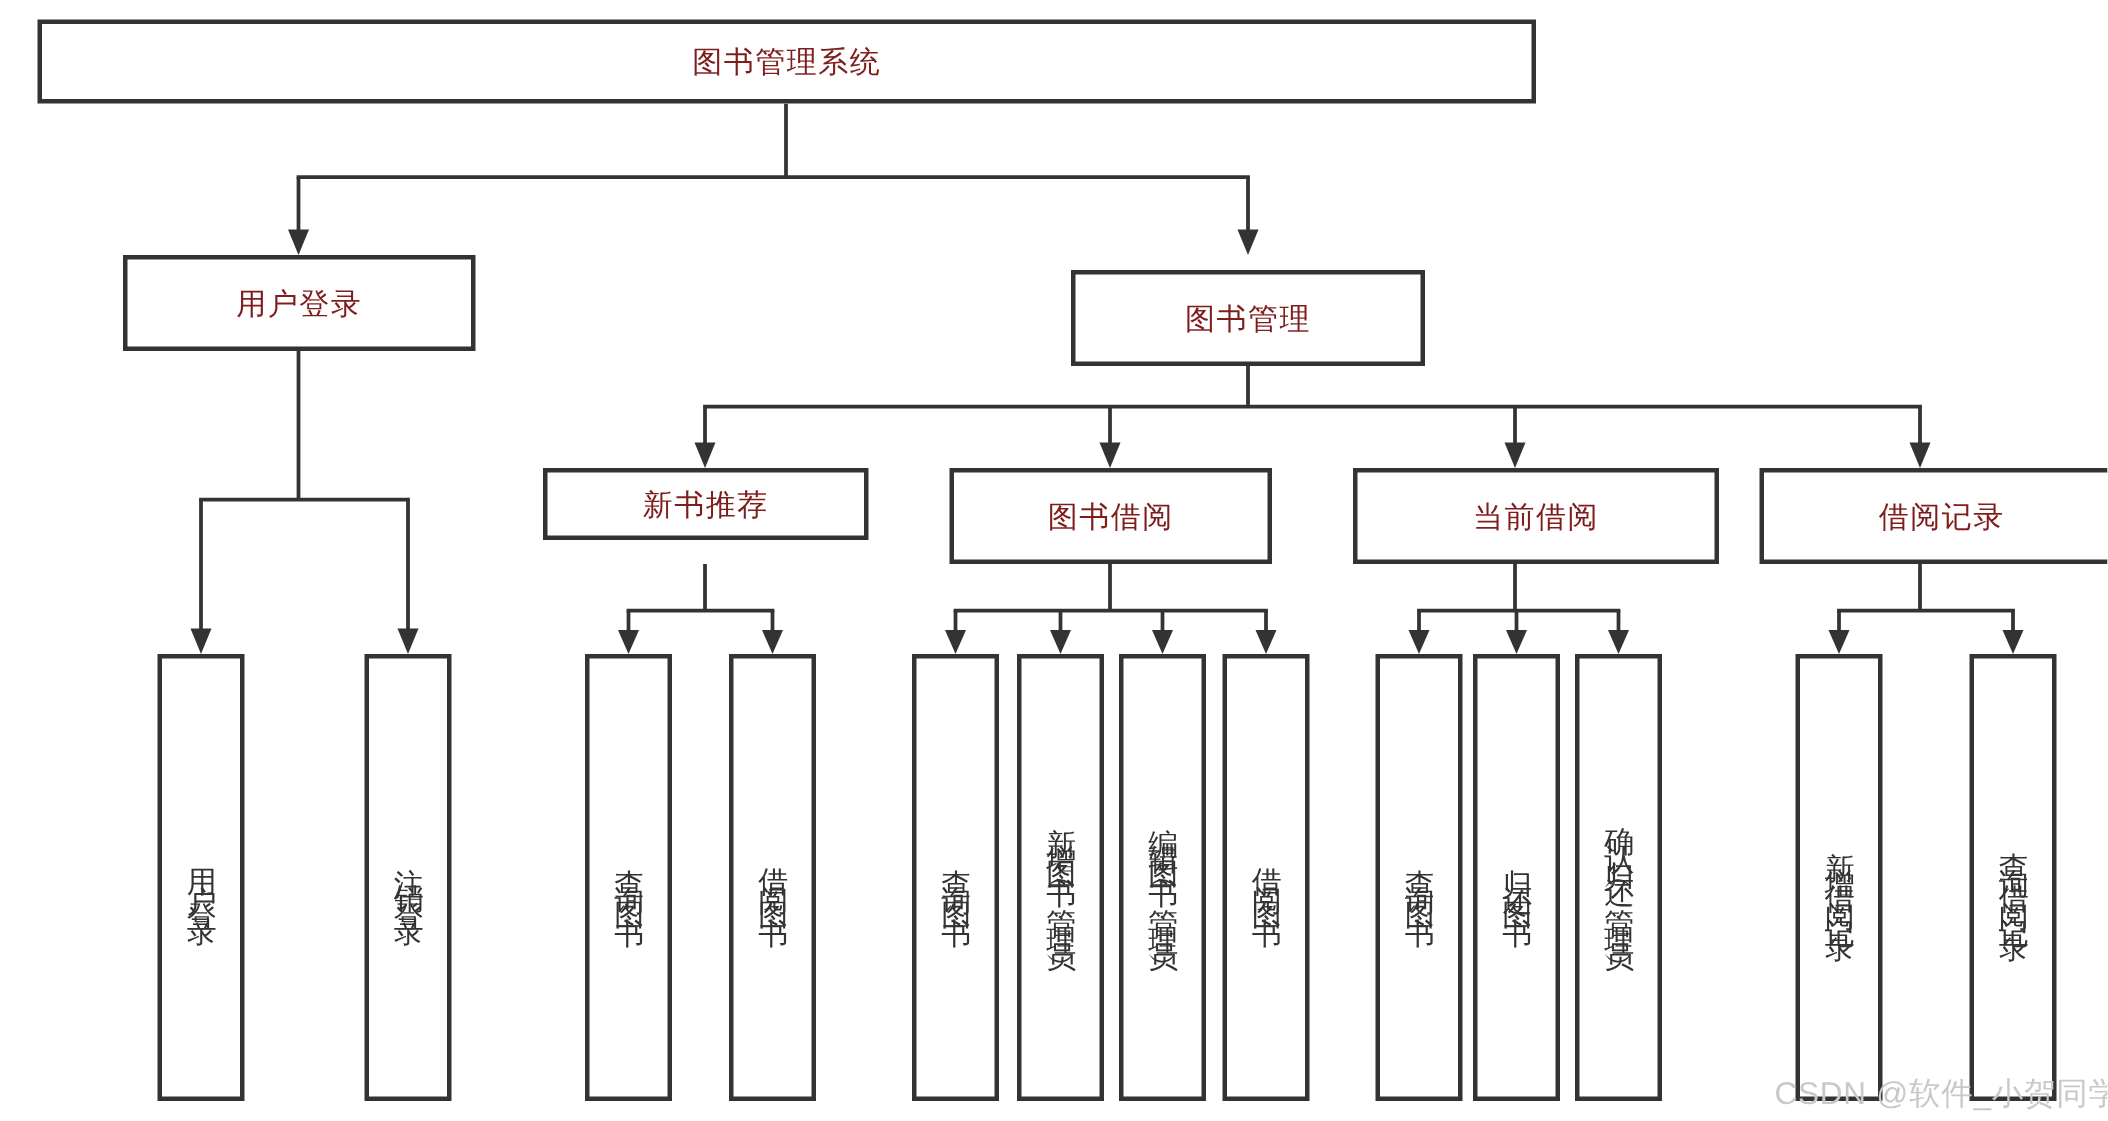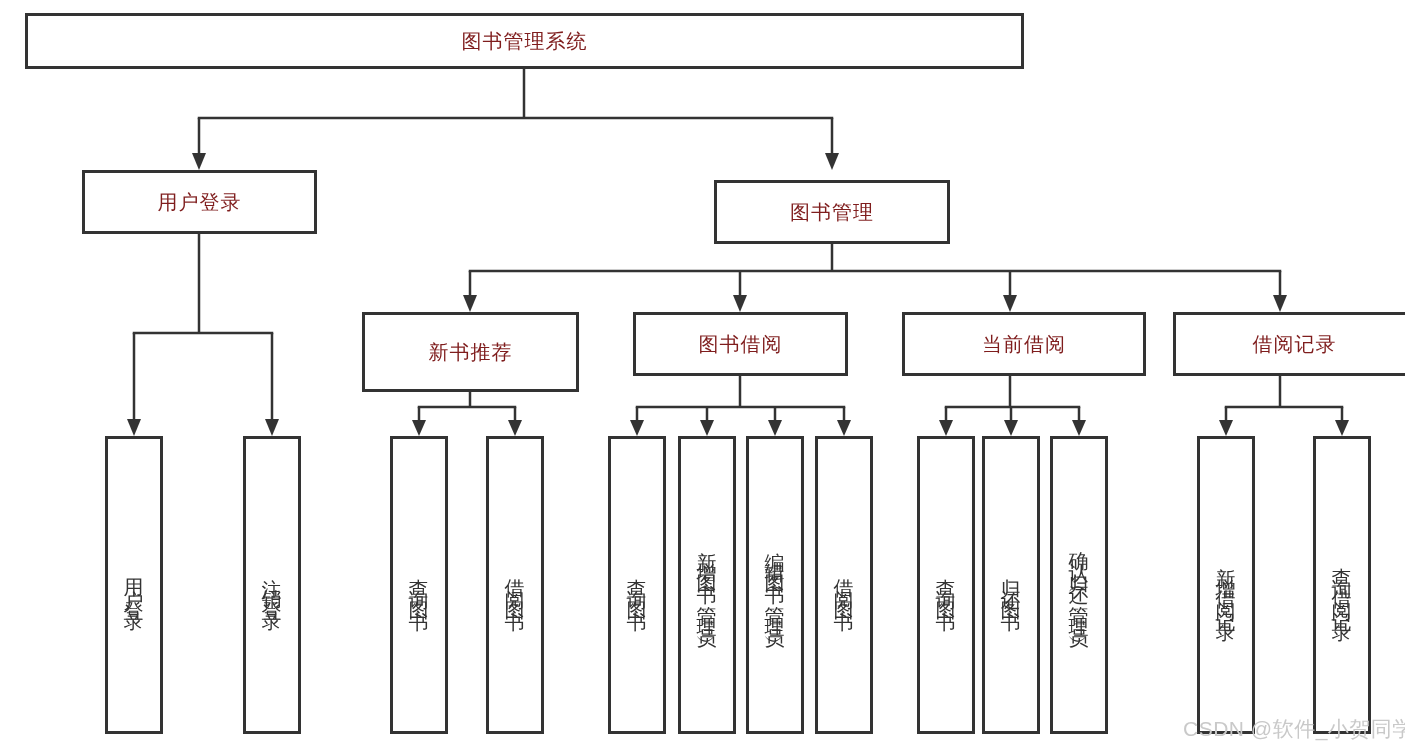--- a/index.html
+++ b/index.html
@@ -147,21 +147,21 @@
       <line x1="1342" y1="407" x2="1342" y2="424"></line>
       <polygon points="1335,420 1349,420 1342,436"></polygon>
     </g>
   </svg>
 
   <div class="hbox" style="left:25px; top:13px; width:999px; height:56px;">图书管理系统</div>
 
   <div class="hbox" style="left:82px; top:170px; width:235px; height:64px;">用户登录</div>
   <div class="hbox" style="left:714px; top:180px; width:236px; height:64px;">图书管理</div>
 
-  <div class="hbox" style="left:362px; top:312px; width:217px; height:80px;">新书推荐</div>
+  <div class="hbox" style="left:362px; top:312px; width:217px; height:48px;">新书推荐</div>
   <div class="hbox" style="left:633px; top:312px; width:215px; height:64px;text-align:right;">图书借阅</div>
   <div class="hbox" style="left:902px; top:312px; width:244px; height:64px;">当前借阅</div>
   <div class="hbox" style="left:1173px; top:312px; width:243px; height:64px;">借阅记录</div>
 
   <div class="leaf" style="left:105px;">用户登录</div>
   <div class="leaf" style="left:243px;">注销登录</div>
 
   <div class="leaf" style="left:390px;">查询图书</div>
   <div class="leaf" style="left:486px;">借阅图书</div>
 

